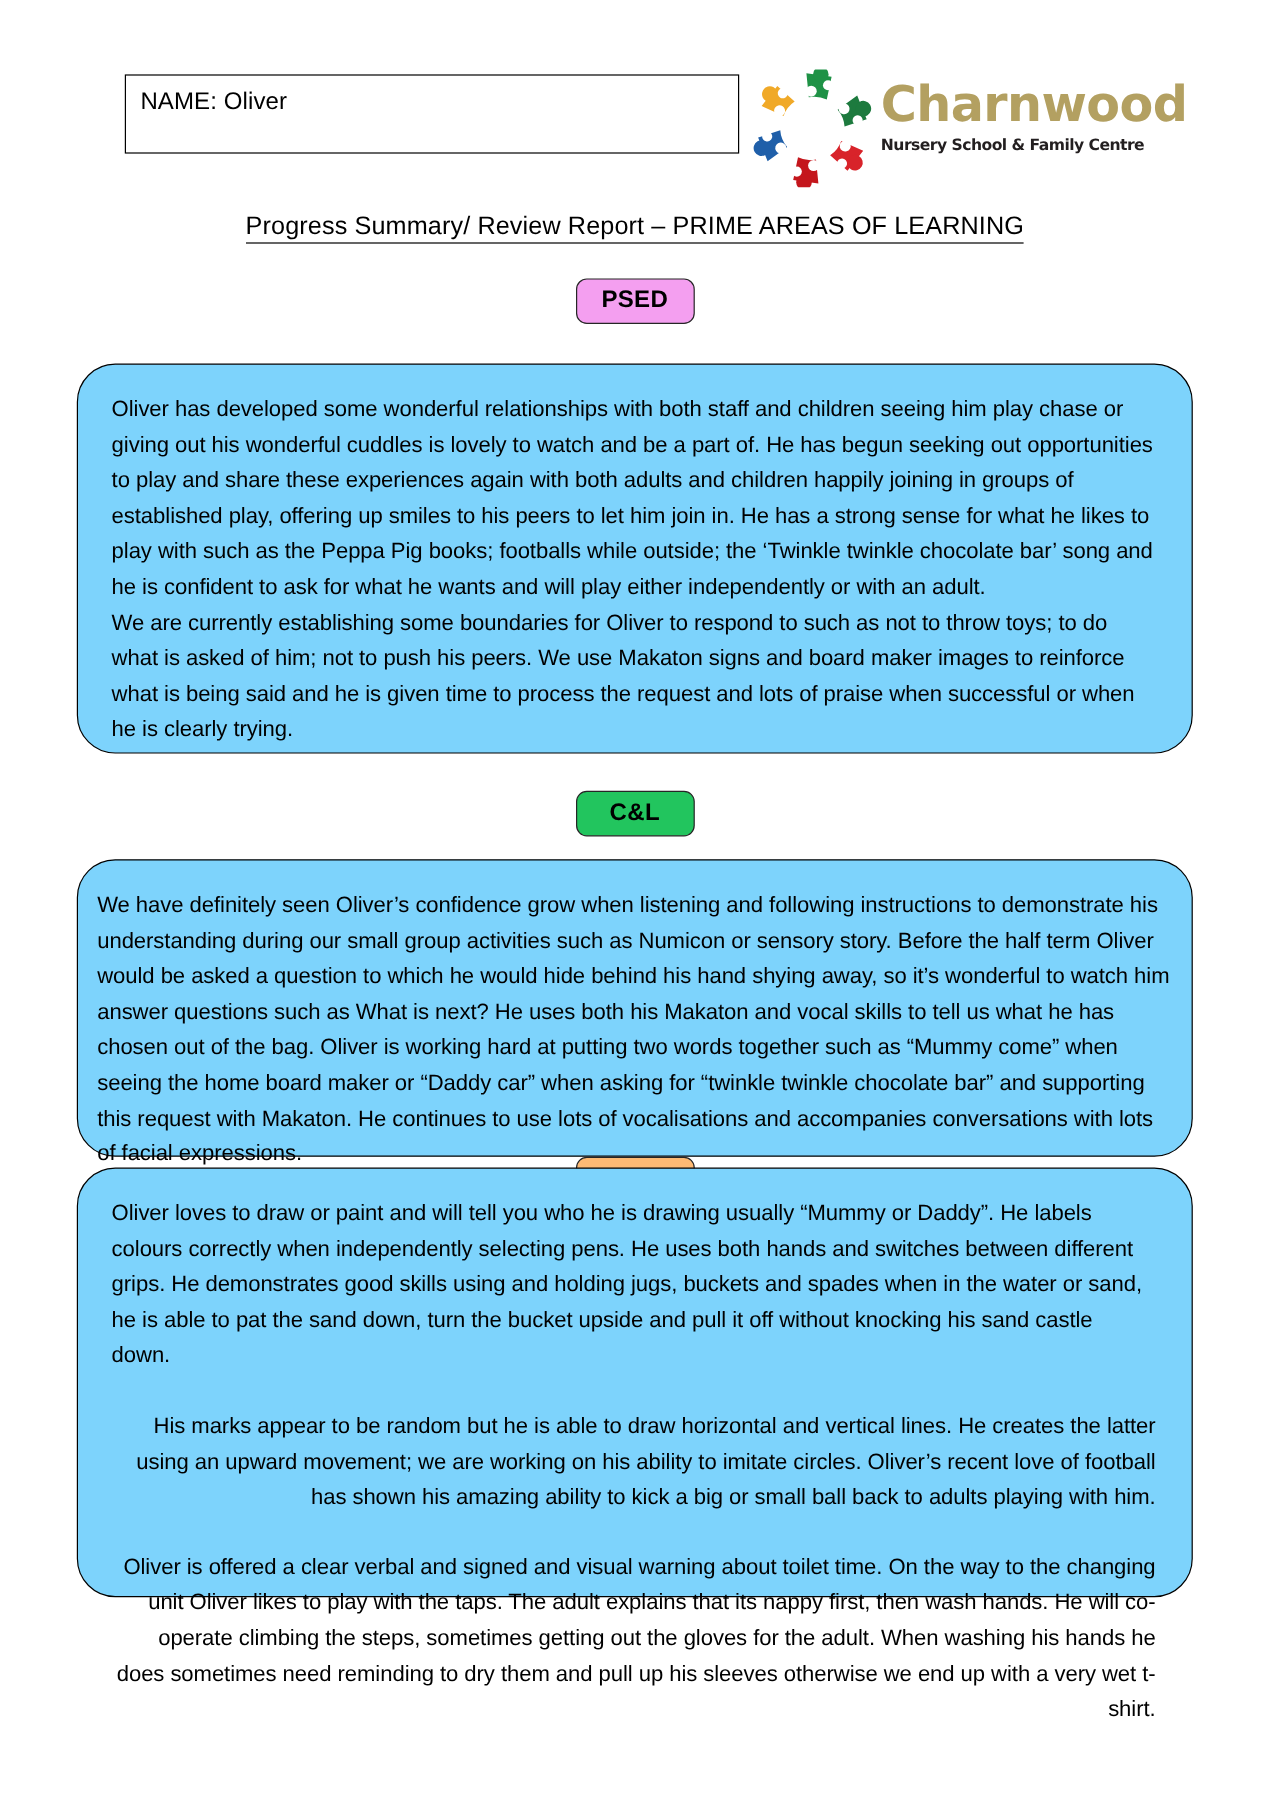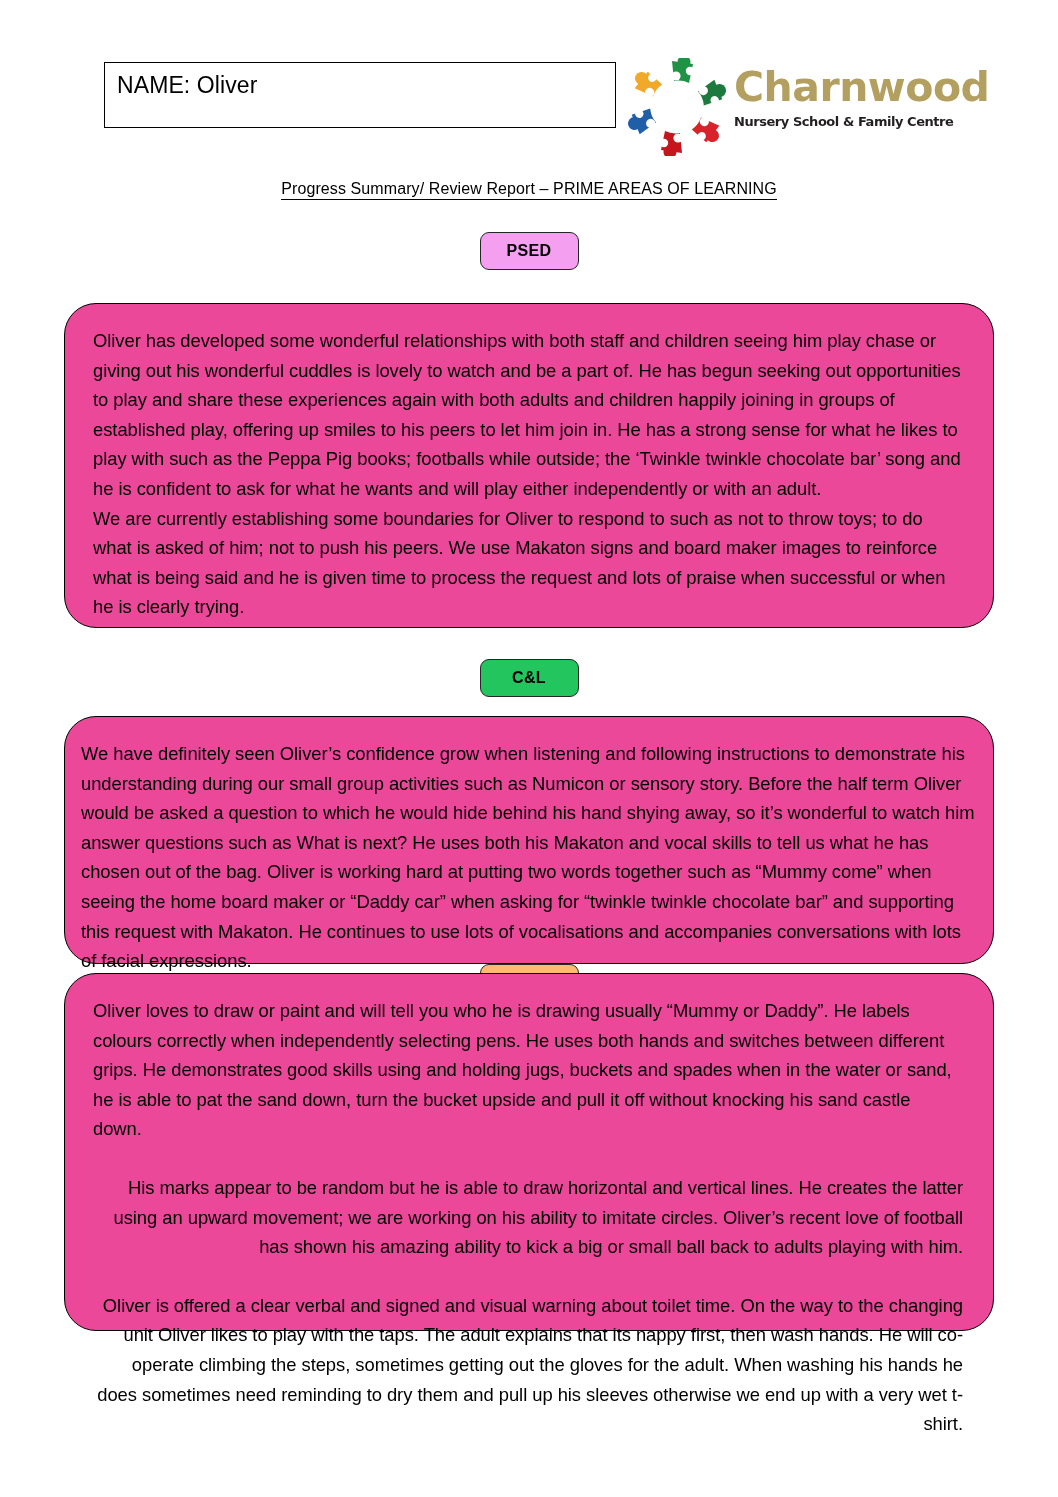--- a/index.html
+++ b/index.html
@@ -34,21 +34,21 @@
     position: absolute;
     left: 104px;
     top: 6px;
     width: 512px;
     height: 66px;
     border: 1.6px solid #000000;
     box-sizing: border-box;
     padding: 9px 0 0 12px;
   }
   .name-line {
-    font-size: 23px;
+    font-size: 20px;
     line-height: 27px;
     color: #000000;
     white-space: nowrap;
     letter-spacing: 0.1px;
   }
   .name-line.sub {
     font-size: 17px;
     line-height: 24px;
   }
 
@@ -91,21 +91,21 @@
     margin-top: 1px;
   }
 
   
   .doc-title {
     position: absolute;
     left: 0;
     top: 172px;
     width: 1058px;
     text-align: center;
-    font-size: 16px;
+    font-size: 21px;
     line-height: 34px;
     color: #000000;
     letter-spacing: 0.1px;
   }
   .doc-title span.u {
     border-bottom: 1.6px solid #000000;
     padding-bottom: 2px;
   }
 
   
@@ -116,37 +116,37 @@
     text-align: center;
   }
   .badge {
     display: inline-block;
     box-sizing: border-box;
     width: 99px;
     height: 38px;
     line-height: 35px;
     border: 1.5px solid #262626;
     border-radius: 9px;
-    font-size: 16px;
+    font-size: 20px;
     font-weight: bold;
     color: #000000;
     text-align: center;
     letter-spacing: 0.3px;
   }
   .badge.psed { background: #f49ff0; }
   .badge.cl   { background: #22c55e; }
   .badge.pd   { background: #fdba74; }
 
   
   .section-box {
     position: absolute;
     box-sizing: border-box;
     border: 1.6px solid #000000;
     border-radius: 32px;
-    background: #ec4899;
+    background: #7dd3fc;
   }
   .section-text {
     font-size: 18.4px;
     line-height: 29.6px;
     color: #000000;
     letter-spacing: -0.05px;
   }
   .section-text p {
     margin: 0;
   }

